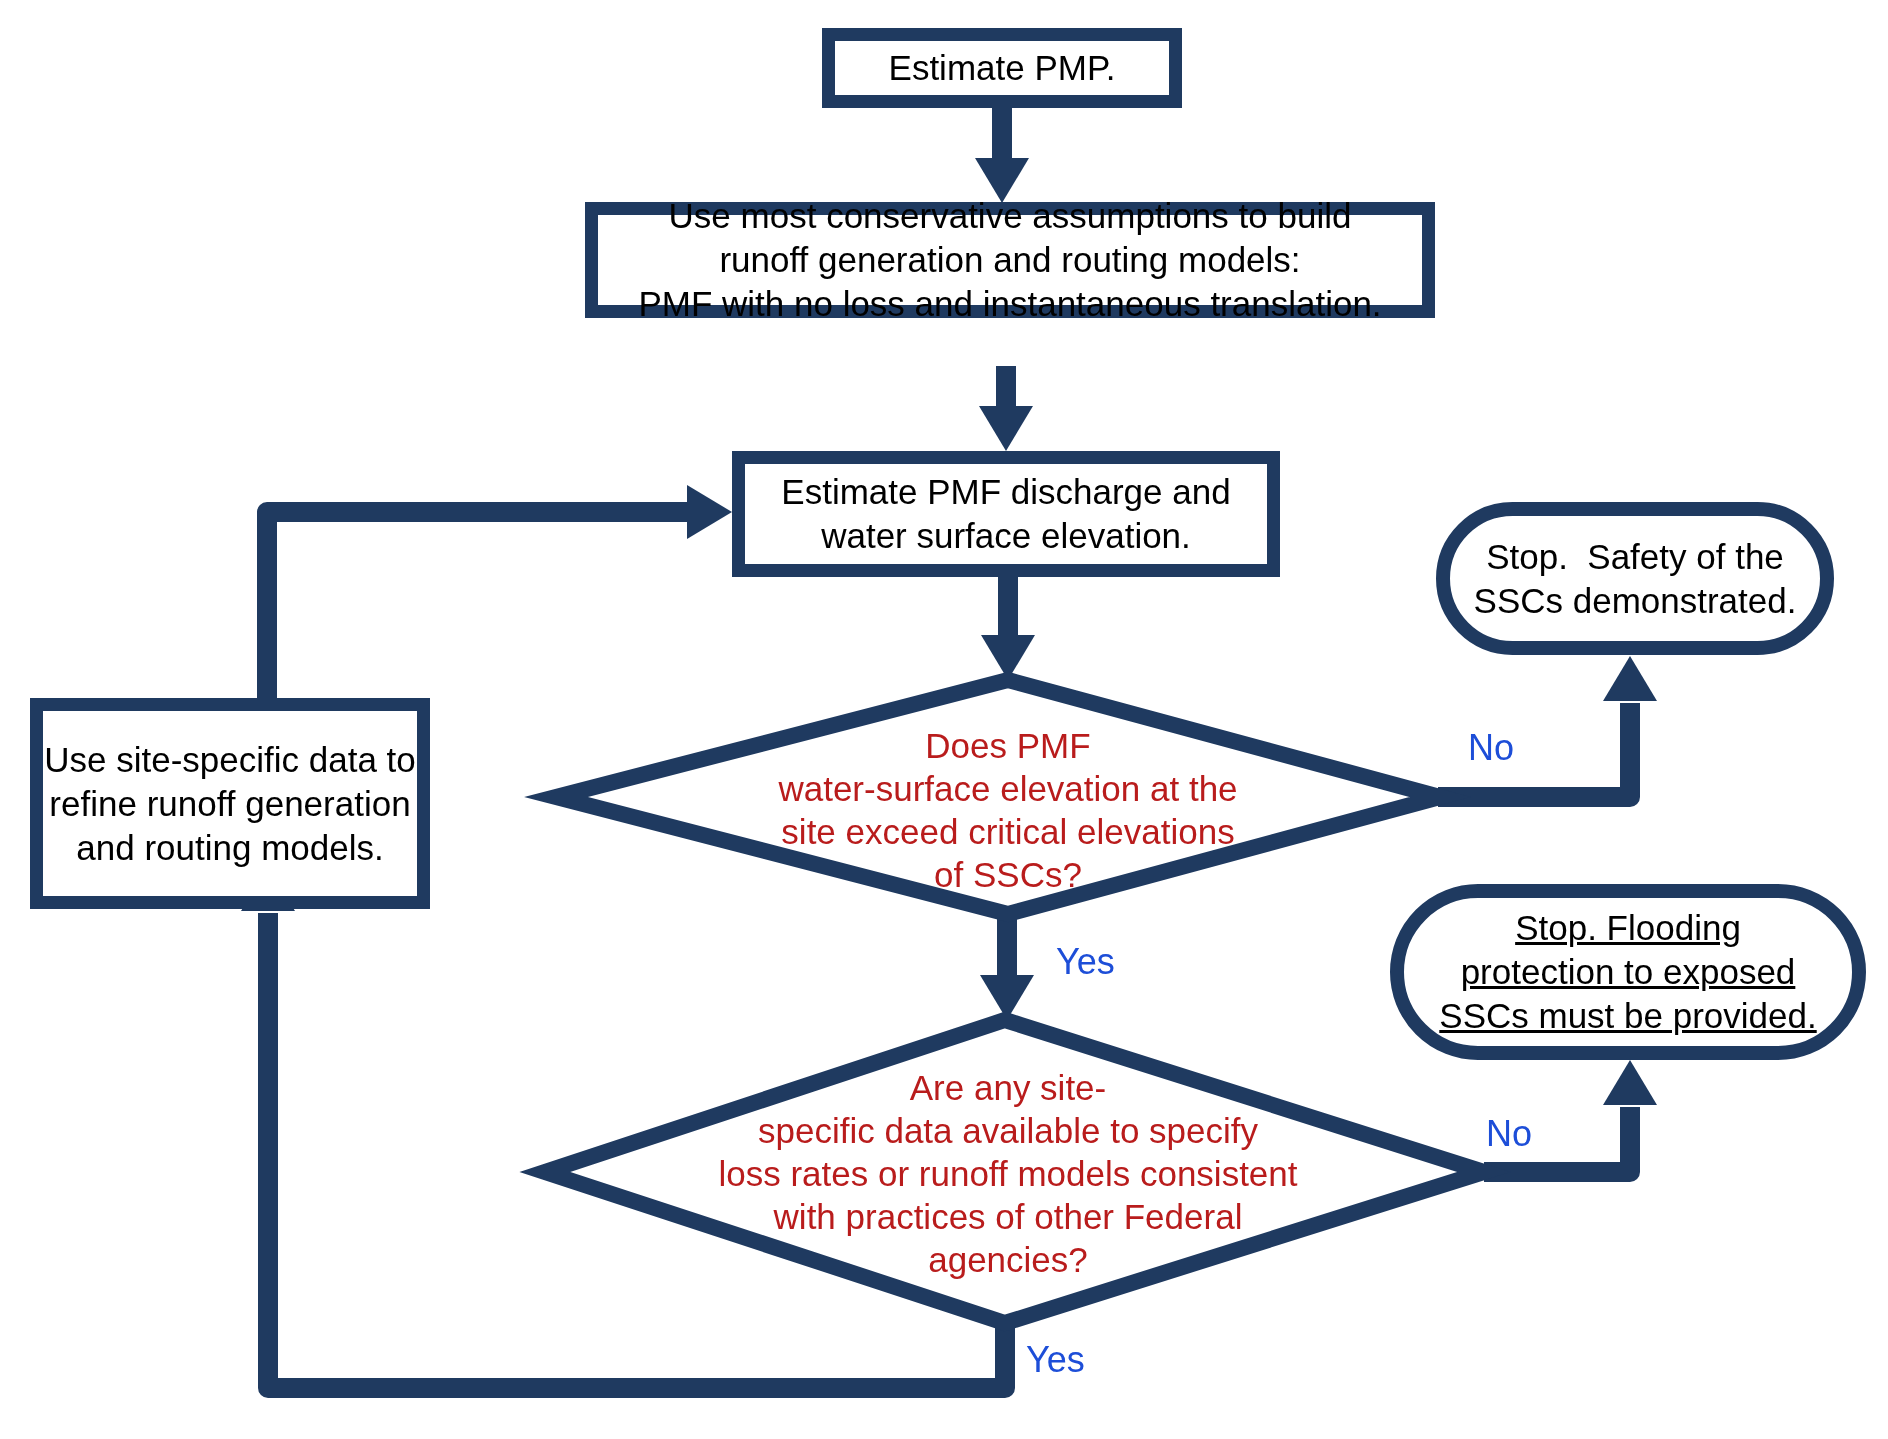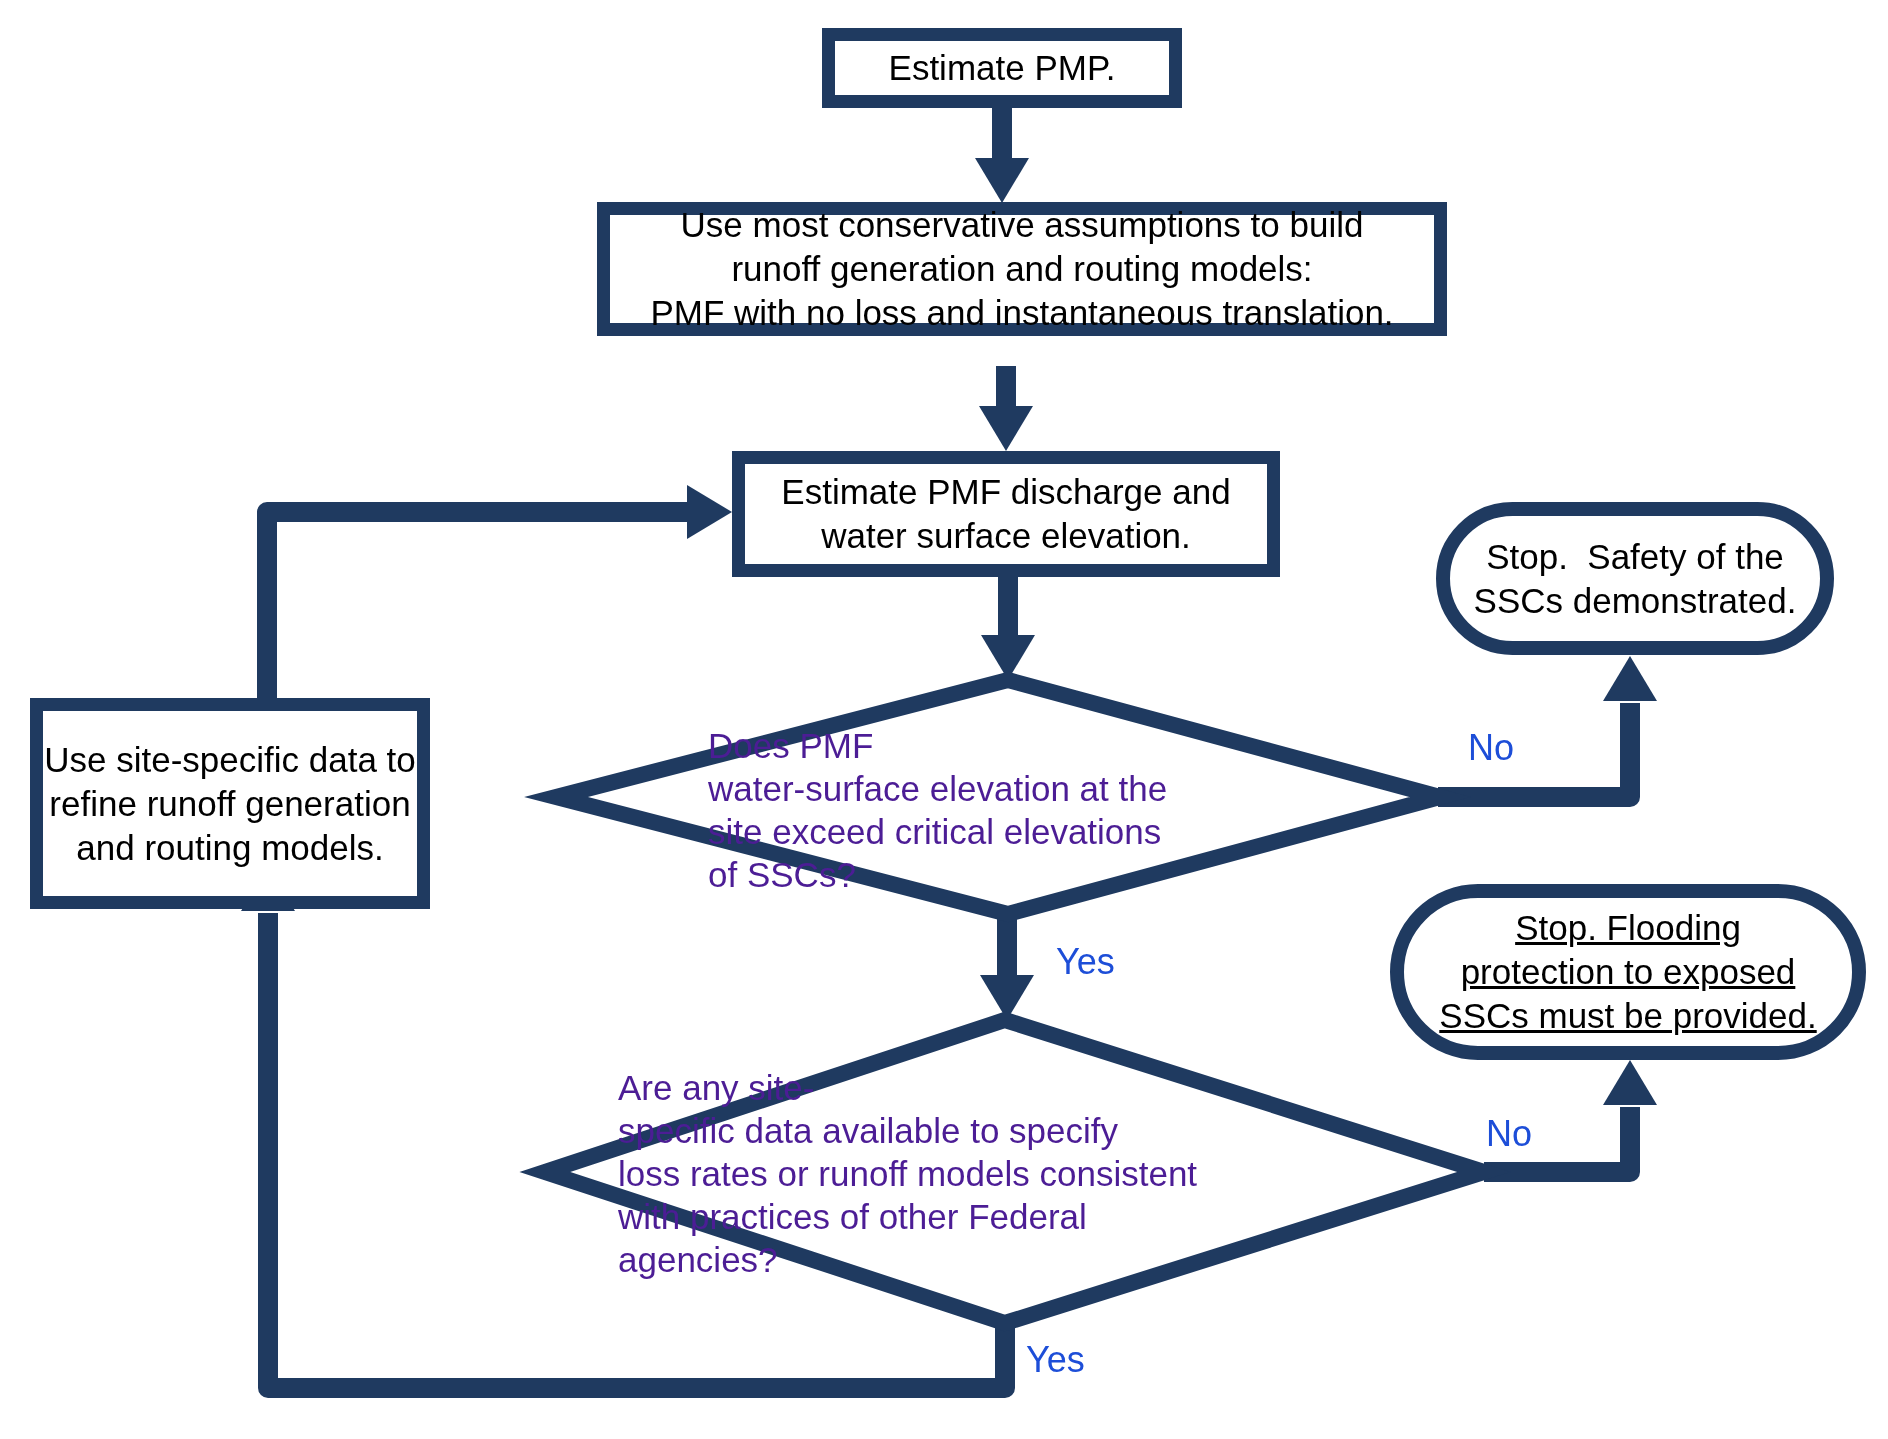--- a/index.html
+++ b/index.html
@@ -30,25 +30,25 @@
     line-height: 44px;
     color: #000000;
   }
   .terminal {
     border-width: 14px;
     border-radius: 90px;
     text-align: center;
   }
   .diamond-text {
     position: absolute;
-    text-align: left;
+    text-align: center;
     white-space: pre;
     font-size: 35px;
     line-height: 43px;
-    color: #4c1d95;
+    color: #b91c1c;
   }
   .edge-label {
     position: absolute;
     font-size: 36px;
     line-height: 40px;
     color: #1d4ed8;
     white-space: pre;
   }
 </style>
 </head>
@@ -79,21 +79,21 @@
       <polygon points="268,866 241,911 295,911"></polygon>
       <polygon points="732,512 687,485 687,539"></polygon>
     </g>
 
     <polygon points="1008,680 1440,797 1008,914 556,797" fill="#ffffff" stroke="#1f3a60" stroke-width="16"></polygon>
     <polygon points="1005,1020 1484,1172 1005,1323 545,1172" fill="#ffffff" stroke="#1f3a60" stroke-width="16"></polygon>
   </svg>
 
   <div class="node" style="left:822px; top:28px; width:360px; height:80px;">Estimate PMP.</div>
 
-  <div class="node" style="left:585px; top:202px; width:850px; height:134px;margin-left:12px;">Use most conservative assumptions to build
+  <div class="node" style="left:585px; top:202px; width:850px; height:116px;">Use most conservative assumptions to build
 runoff generation and routing models:
 PMF with no loss and instantaneous translation.</div>
 
   <div class="node" style="left:732px; top:451px; width:548px; height:126px;">Estimate PMF discharge and
 water surface elevation.</div>
 
   <div class="node" style="left:30px; top:698px; width:400px; height:211px;">Use site-specific data to
 refine runoff generation
 and routing models.</div>
 

